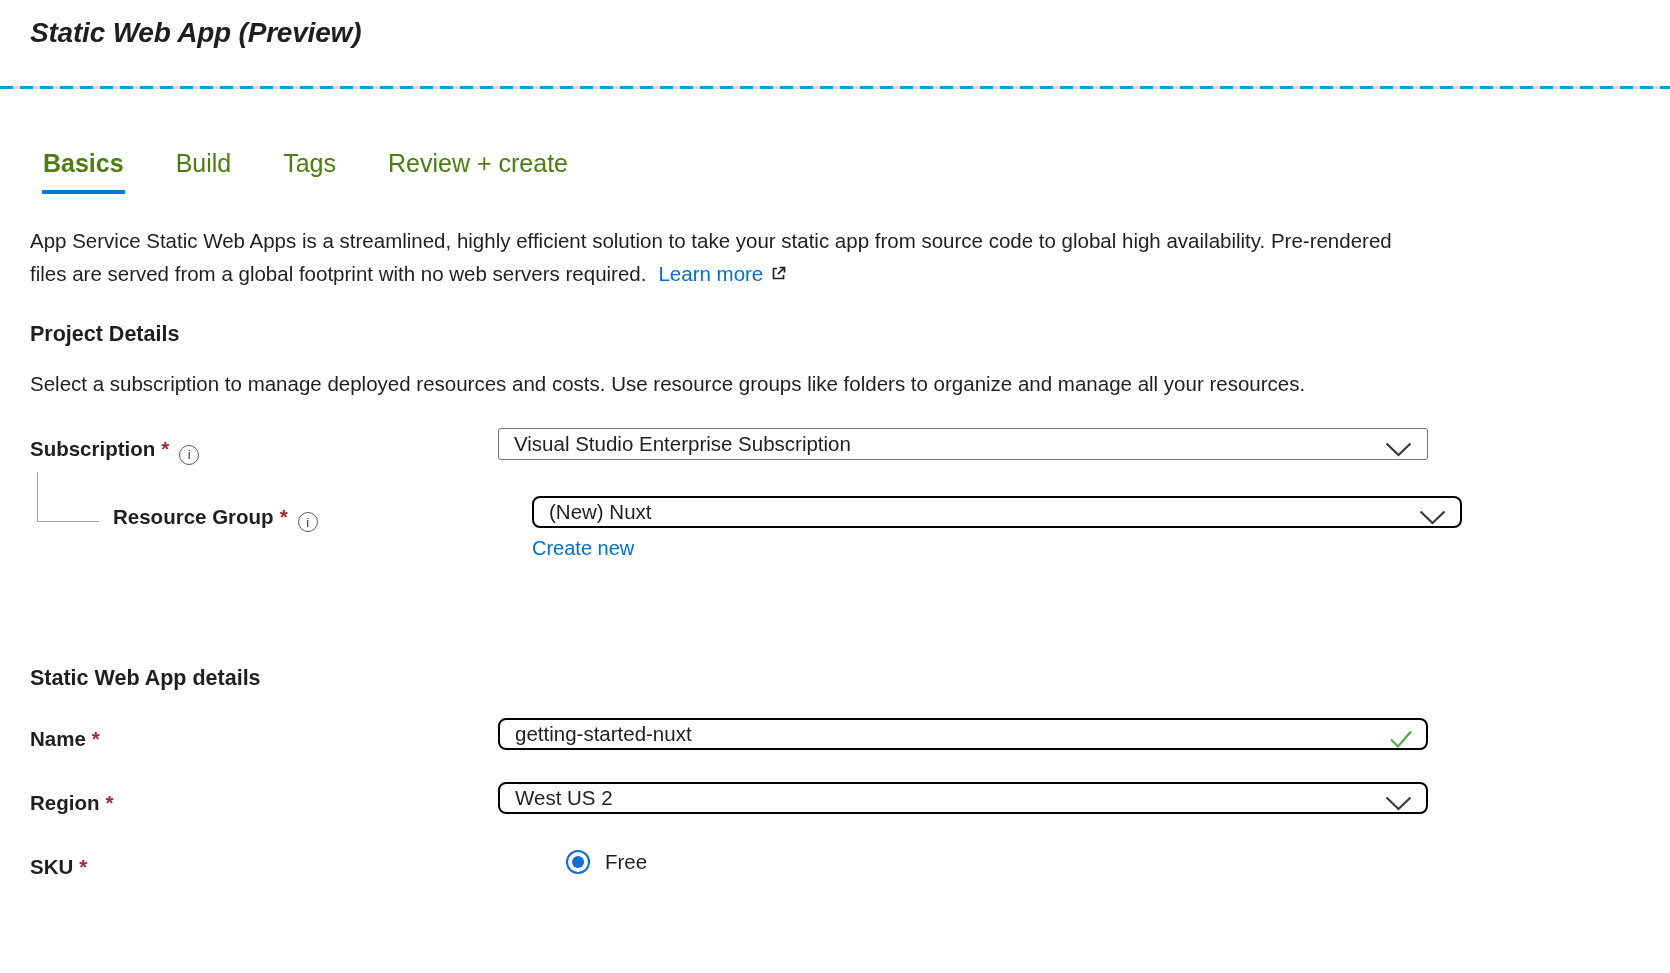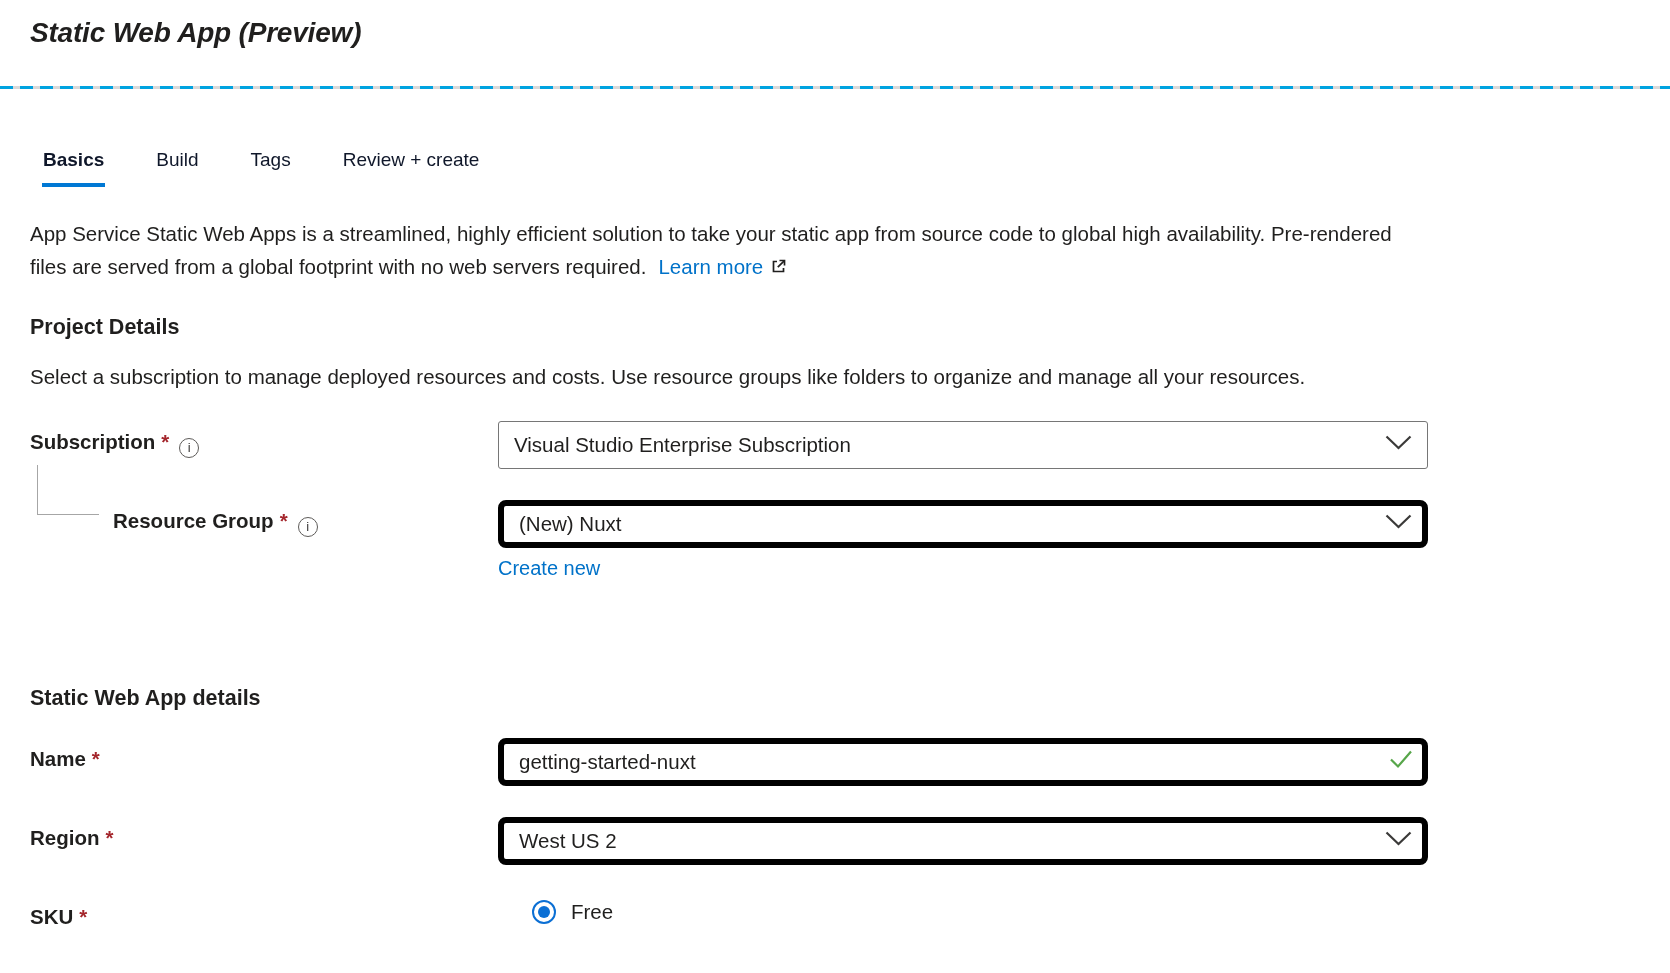--- a/index.html
+++ b/index.html
@@ -11,51 +11,51 @@
   }
   .header { padding:16px 30px 0;font-style:italic; }
   .page-title { font-size:28px; font-weight:700; letter-spacing:-0.2px; line-height:34px; }
 
   .divider {
     margin-top:36px; height:3px; width:100%;
     background:repeating-linear-gradient(90deg,#00a3e0 0 13px,#d9d9d9 13px 20px);
   }
 
   .tabs { margin:58px 30px 0; padding-left:12px; display:flex; }
-  .tab { font-size:19px; margin-right:50px; padding:2px 1px 12px; cursor:pointer; color:#0f172a; border-bottom:4px solid transparent; }
+  .tab { font-size:25px; margin-right:50px; padding:2px 1px 12px; cursor:pointer; color:#4d7c0f; border-bottom:4px solid transparent; }
   .tab.active { font-weight:700; border-bottom-color:#0078d4; }
 
   .intro { margin:30px 30px 0; font-size:20.5px; line-height:33px; max-width:1400px; }
   .link { color:#0072c9; text-decoration:none; cursor:pointer; }
   .learn-more { margin-left:12px; white-space:nowrap; }
   .ext-icon { display:inline-block; vertical-align:-2px; margin-left:6px; }
 
   .section-heading { margin:30px 30px 0; font-size:21.5px; font-weight:700; }
   .section-heading.big-gap { margin-top:106px; }
   .section-desc { margin:20px 30px 0; font-size:20.5px; line-height:33px; max-width:1400px; }
 
   .form { margin:28px 30px 0; position:relative; }
   .form.tight { margin-top:27px; }
   .row { display:flex; align-items:flex-start; margin-bottom:31px; }
-  .row:last-child { margin-bottom:0; }
+  .row:last-child { margin-bottom:0;gap:34px; }
   .row-label { width:468px; padding-top:9px; font-size:20.5px; font-weight:600; color:#201f1e; }
   .row-label .req { color:#a4262c; margin-left:6px; font-weight:600; }
   .indent { padding-left:83px; }
   .info-icon {
     display:inline-flex; width:20px; height:20px; border:1.5px solid #5d5b59; border-radius:50%;
     align-items:center; justify-content:center; font-size:13px; font-weight:400; color:#3b3a39;
     margin-left:10px; vertical-align:-3px; cursor:default;
   }
   .control { width:930px; position:relative; }
   .field {
-    width:100%; height:48px; background:#fff; border:1px solid #767676; border-radius:3px;
+    width:100%; height:32px; background:#fff; border:1px solid #767676; border-radius:3px;
     padding:0 46px 0 15px; font-size:20.5px; color:#201f1e;
     display:flex; align-items:center; cursor:pointer;
   }
-  .field.focused { border:6px solid #000000; border-radius:8px; }
+  .field.focused { border:2px solid #000000; border-radius:8px; }
   input.field { display:block; line-height:38px; font-family:"Liberation Sans",sans-serif; cursor:text; }
   .chevron { position:absolute; right:16px; top:14px; pointer-events:none; }
   .check-icon { position:absolute; right:15px; top:11px; pointer-events:none; }
   .create-new { display:inline-block; margin-top:9px; font-size:20px; font-weight:400; }
 
   .connector {
     position:absolute; left:7px; top:44px; width:62px; height:50px;
     border-left:1.5px solid #a6a6a6; border-bottom:1.5px solid #a6a6a6;
   }
 

